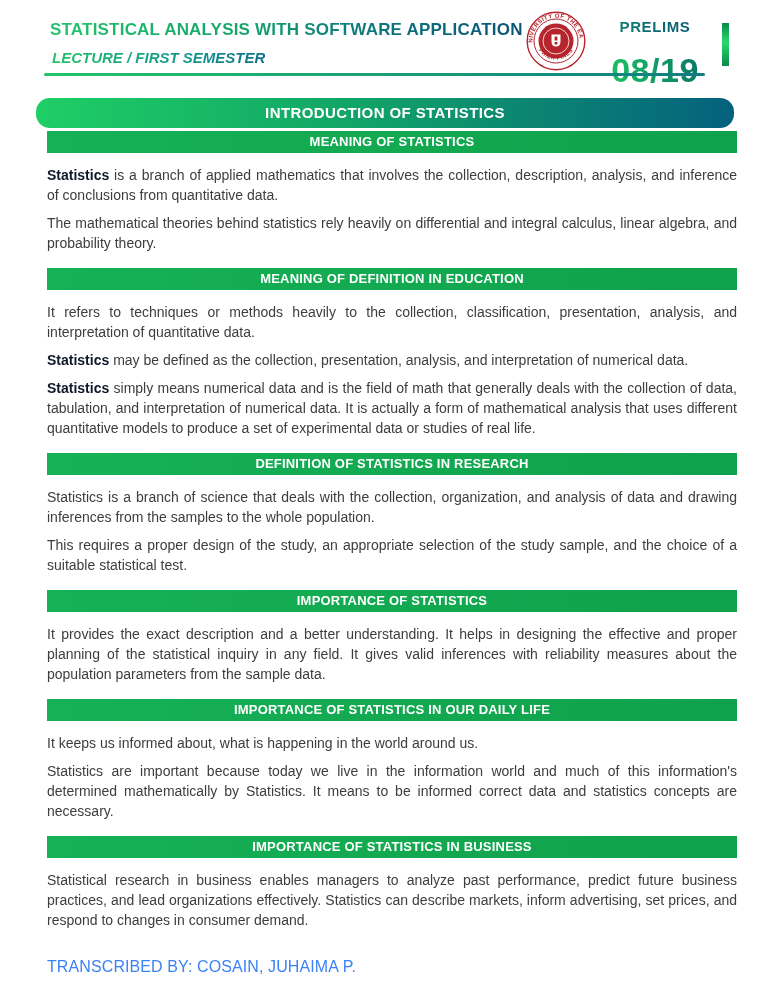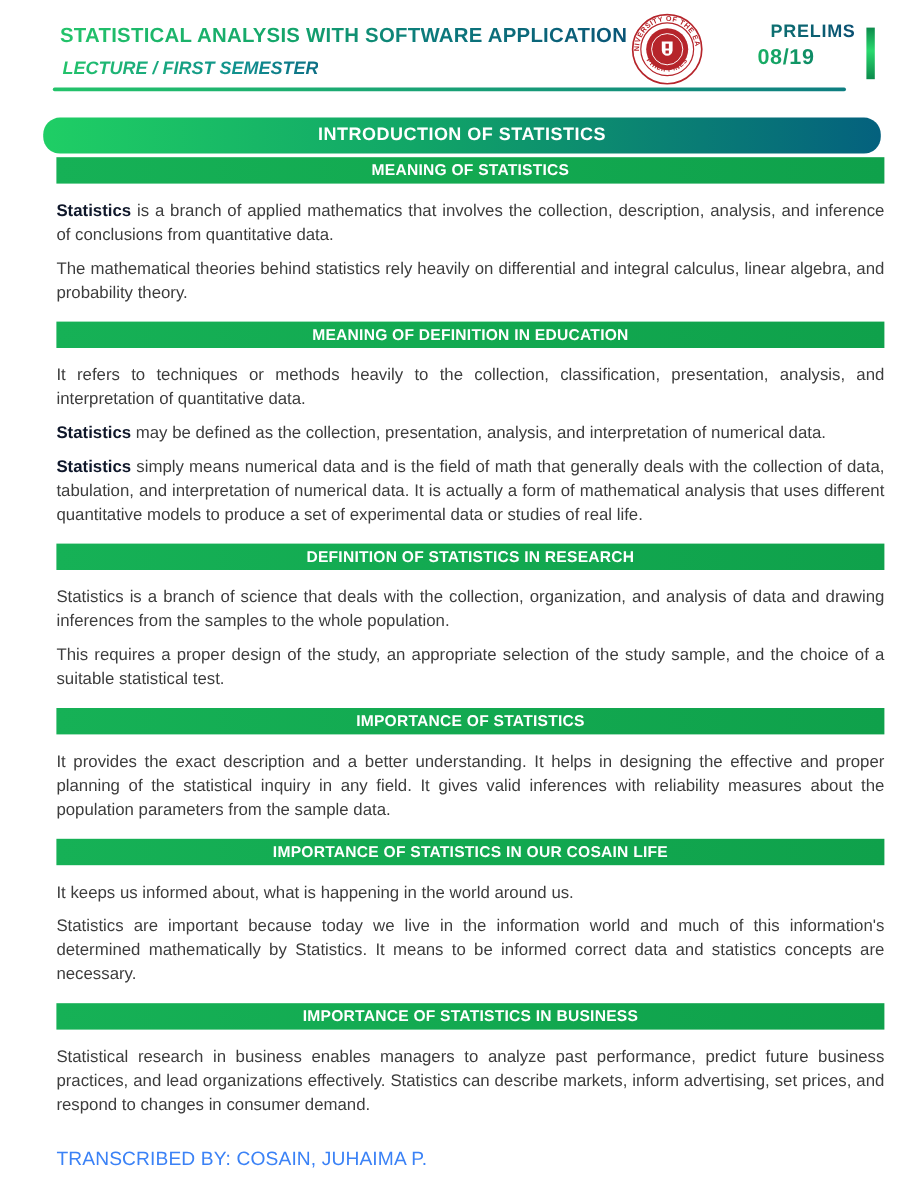--- a/index.html
+++ b/index.html
@@ -29,22 +29,22 @@
       background:linear-gradient(90deg,#1fca62 0%,#0e8a66 70%,#0b6b67 100%);
       -webkit-background-clip:text; background-clip:text; color:transparent;
     }
   }
   .course-title { position:absolute; left:50px; top:20px; font-size:17px; font-weight:bold; letter-spacing:0.2px; white-space:nowrap; }
   .subtitle { position:absolute; left:52px; top:49px; font-size:15px; font-weight:bold; font-style:italic; white-space:nowrap; }
   .divider { position:absolute; left:44px; top:73px; width:661px; height:3px;
              background:linear-gradient(90deg,#23c36a,#0e7e81); border-radius:2px; }
   .logo { position:absolute; left:526px; top:11px; width:60px; height:60px; }
   .prelims-block { position:absolute; left:597px; top:18px; width:116px; text-align:center; }
-  .prelims-label { font-size:15px; font-weight:bold; letter-spacing:0.6px;text-align:right; }
-  .date { font-size:18px; font-weight:bold; line-height:1.05; margin-top:3px; letter-spacing:0.5px; }
+  .prelims-label { font-size:15px; font-weight:bold; letter-spacing:0.6px; }
+  .date { font-size:34px; font-weight:bold; line-height:1.05; margin-top:18px; letter-spacing:0.5px; }
   .accent-bar { position:absolute; left:722px; top:23px; width:7px; height:43px;
                 background:linear-gradient(180deg,#0c8a4b 0%,#2ad96e 45%,#0c8a4b 100%); }
 
   
   .banner { margin:12px 34px 3px 36px; height:30px; line-height:30px; text-align:center;
             color:#fff; font-weight:bold; font-size:15px; letter-spacing:0.4px;
             background:linear-gradient(90deg,#1fce65 0%,#11a567 45%,#04617e 100%);border-radius:14px; }
 
   
   .content { margin:0 31px 0 47px; }
@@ -112,21 +112,21 @@
       <section>
         <div class="sec-bar">DEFINITION OF STATISTICS IN RESEARCH</div>
         <p>Statistics is a branch of science that deals with the collection, organization, and analysis of data and drawing inferences from the samples to the whole population.</p>
         <p>This requires a proper design of the study, an appropriate selection of the study sample, and the choice of a suitable statistical test.</p>
       </section>
       <section>
         <div class="sec-bar">IMPORTANCE OF STATISTICS</div>
         <p>It provides the exact description and a better understanding. It helps in designing the effective and proper planning of the statistical inquiry in any field. It gives valid inferences with reliability measures about the population parameters from the sample data.</p>
       </section>
       <section>
-        <div class="sec-bar">IMPORTANCE OF STATISTICS IN OUR COSAIN LIFE</div>
+        <div class="sec-bar">IMPORTANCE OF STATISTICS IN OUR DAILY LIFE</div>
         <p>It keeps us informed about, what is happening in the world around us.</p>
         <p>Statistics are important because today we live in the information world and much of this information's determined mathematically by Statistics. It means to be informed correct data and statistics concepts are necessary.</p>
       </section>
       <section>
         <div class="sec-bar">IMPORTANCE OF STATISTICS IN BUSINESS</div>
         <p>Statistical research in business enables managers to analyze past performance, predict future business practices, and lead organizations effectively. Statistics can describe markets, inform advertising, set prices, and respond to changes in consumer demand.</p>
       </section>
     </div>
 
   <div class="footer">TRANSCRIBED BY: COSAIN, JUHAIMA P.</div>

